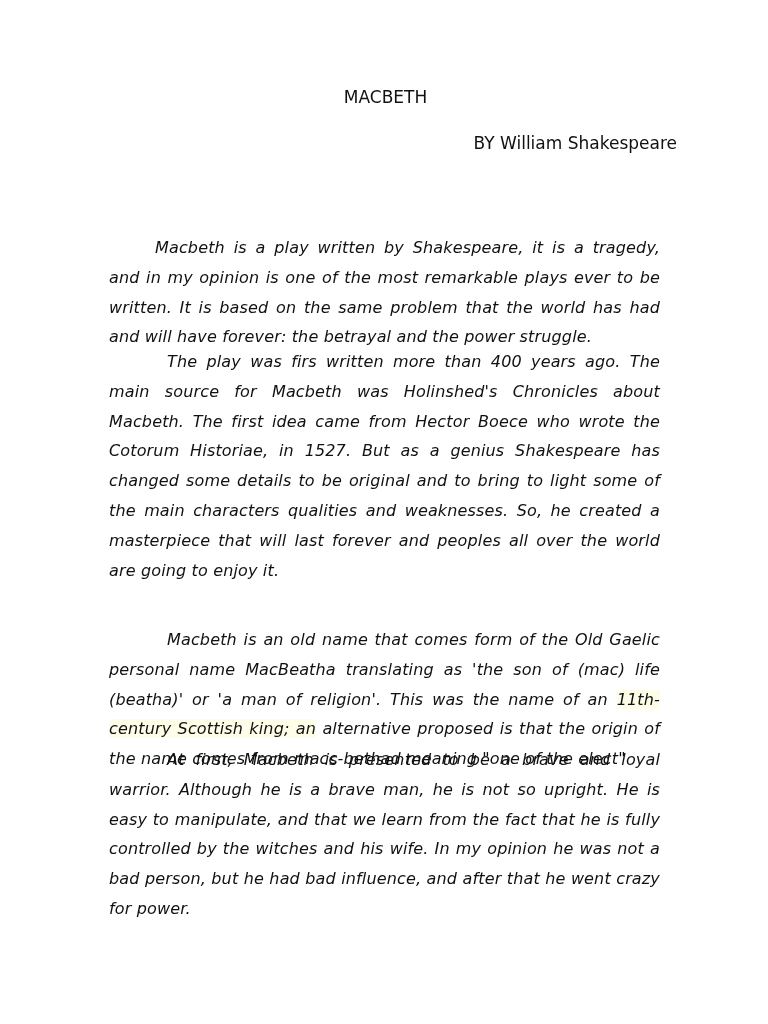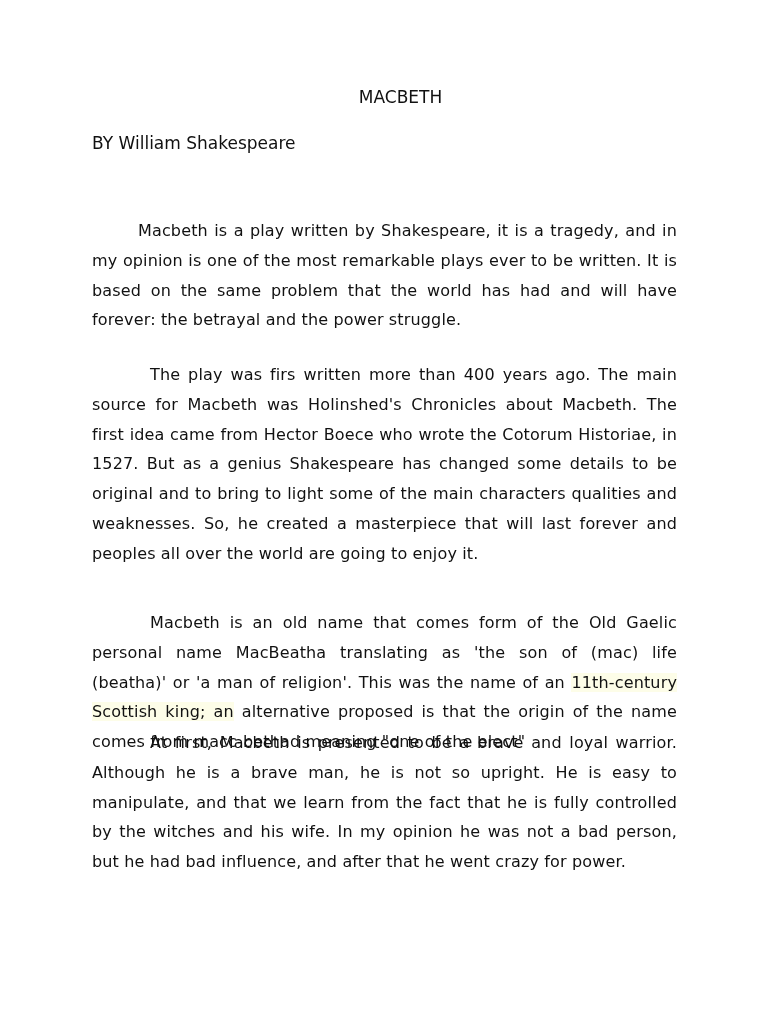--- a/index.html
+++ b/index.html
@@ -17,50 +17,51 @@
     }
     .page {
       position: absolute;
       left: 92px;
       top: 0;
       width: 585px;
     }
     .title {
       position: absolute;
       top: 86px;
-      left: 16px;
+      left: 1px;
       width: 585px;
       text-align: center;
       font-size: 17px;
       line-height: 22px;
     }
     .subtitle {
       position: absolute;
       top: 132px;
       left: 0;
       width: 585px;
-      text-align: left;
+      text-align: right;
       font-size: 17px;
       line-height: 22px;
     }
     .body-text {
       position: absolute;
       left: 0;
       width: 585px;
       font-size: 16px;
       line-height: 29.8px;
       text-align: justify;
       letter-spacing: 0.15px;
     }
     .body-text p {
-      margin: 0;
+      margin: 17px;
       text-indent: 46px;
+      font-style: italic;
     }
     .p1 { top: 216px; }
-    .p2 { top: 360px; }
+    .p2 { top: 330px; }
     .p2 p, .p3 p, .p4 p { text-indent: 58px; }
     .p3 { top: 608px; }
     .p4 { top: 728px; }
     .hl {
       background: #fdfde8;
     }
   </style>
 </head>
 <body>
 

